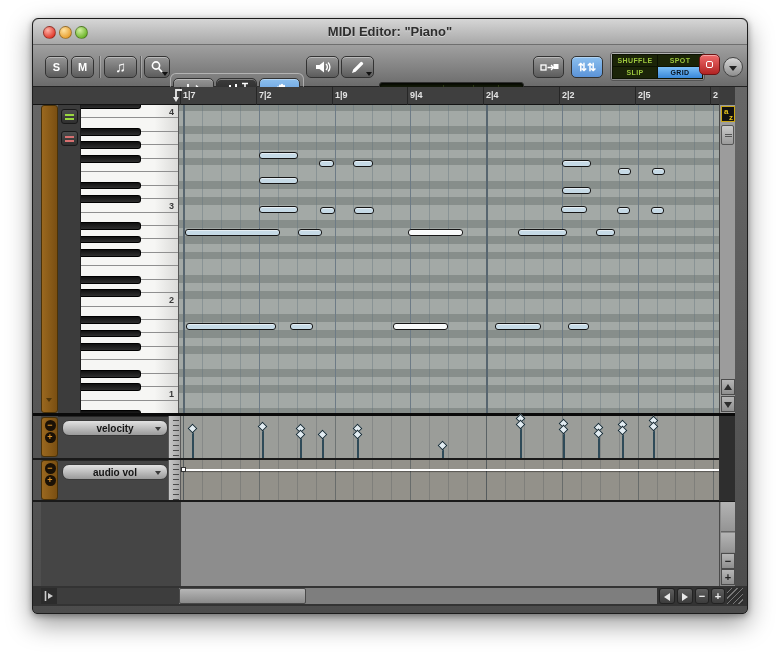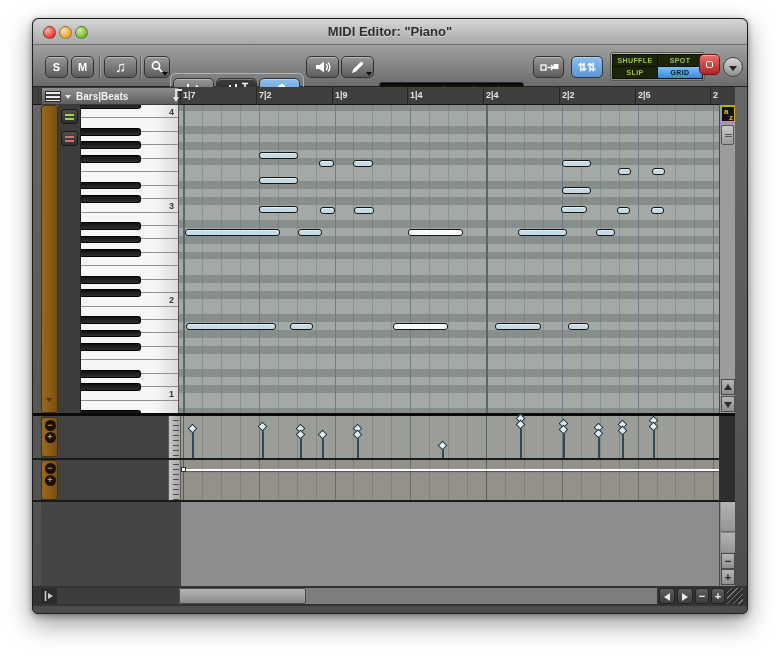--- a/index.html
+++ b/index.html
@@ -154,34 +154,29 @@
     </div>
     <div class="abs" style="left:666px;top:9px;width:21px;height:21px;border-radius:5px;background:linear-gradient(#ef6a6a,#b22424);border:1px solid #6d1414;box-shadow:inset 0 1px 0 rgba(255,255,255,.4);">
       <div class="abs" style="left:6px;top:6px;width:7px;height:7px;border:1.6px solid #fff;border-radius:2px;"></div>
     </div>
     <div class="abs" style="left:690px;top:12px;width:20px;height:20px;border-radius:50%;background:linear-gradient(#d6d6d6,#8e8e8e);border:1px solid #444;">
       <div class="abs caret" style="left:5px;top:8px;border-left-width:4.5px;border-right-width:4.5px;border-top-width:5px;"></div>
     </div>
   </div>
 
   <div class="abs ruler">
-    <div class="abs" style="left:8px;top:0;width:138px;height:18px;background:linear-gradient(#8e8e8e,#5f5f5f);border:1px solid #3a3a3a;">
-      <div class="abs" style="left:3px;top:3px;width:16px;height:11px;background:repeating-linear-gradient(#e8e8e8 0 2px,#3a3a3a 2px 4px);border:1px solid #2a2a2a;"></div>
-      <div class="abs caret" style="left:23px;top:7px;border-top-color:#e8e8e8;"></div>
-      <div class="abs" style="left:34px;top:3px;font-size:10px;font-weight:bold;color:#f2f2f2;">Bars|Beats</div>
-    </div>
     <div class="abs" id="ruler-ticks" style="left:146px;top:0;width:540px;height:18px;overflow:hidden;">
           <div class="tick-line abs" style="left: 0.5px; top: 0px; width: 1px; height: 18px; background: rgb(38, 38, 38);"></div>
           <div class="tick-label abs" style="left: 4px; top: 3px;">1|7</div>
           <div class="tick-line abs" style="left: 76.5px; top: 0px; width: 1px; height: 18px; background: rgb(38, 38, 38);"></div>
           <div class="tick-label abs" style="left: 80px; top: 3px;">7|2</div>
           <div class="tick-line abs" style="left: 152.5px; top: 0px; width: 1px; height: 18px; background: rgb(38, 38, 38);"></div>
           <div class="tick-label abs" style="left: 156px; top: 3px;">1|9</div>
           <div class="tick-line abs" style="left: 227.5px; top: 0px; width: 1px; height: 18px; background: rgb(38, 38, 38);"></div>
-          <div class="tick-label abs" style="left: 231px; top: 3px;">1|4</div>
+          <div class="tick-label abs" style="left: 231px; top: 3px;">9|4</div>
           <div class="tick-line abs" style="left: 303.5px; top: 0px; width: 1px; height: 18px; background: rgb(38, 38, 38);"></div>
           <div class="tick-label abs" style="left: 307px; top: 3px;">2|4</div>
           <div class="tick-line abs" style="left: 379.5px; top: 0px; width: 1px; height: 18px; background: rgb(38, 38, 38);"></div>
           <div class="tick-label abs" style="left: 383px; top: 3px;">2|2</div>
           <div class="tick-line abs" style="left: 455.5px; top: 0px; width: 1px; height: 18px; background: rgb(38, 38, 38);"></div>
           <div class="tick-label abs" style="left: 459px; top: 3px;">2|5</div>
           <div class="tick-line abs" style="left: 530.5px; top: 0px; width: 1px; height: 18px; background: rgb(38, 38, 38);"></div>
           <div class="tick-label abs" style="left: 534px; top: 3px;">2</div>
         </div>
     <svg class="abs" style="left:139px;top:2px;" width="12" height="14" viewBox="0 0 12 14">
@@ -342,20 +337,25 @@
   </div>
 
   <div class="abs" style="left:0;top:394px;width:702px;height:3px;background:#0a0a0a;"></div>
 
   <div class="abs" style="left:8px;top:397px;width:140px;height:85px;background:#424242;"></div>
 
   <div class="abs orange" style="top:398px;width:17px;height:40px;">
     <div class="abs mring" style="left:2.5px;top:2px;">−</div>
     <div class="abs mring" style="left:2.5px;top:14px;">+</div>
   </div>
+  <div class="abs lanehdr" style="top:397px;height:42px;">
+    <div class="abs dropdown" style="left:4px;top:3px;"><span>velocity</span>
+      <div class="abs caret" style="left:92px;top:6px;border-top-color:#3a3a3a;"></div>
+    </div>
+  </div>
   <div class="abs miniruler" style="top:397px;height:42px;">
         <div class="abs mticks"></div>
       </div>
   <div class="abs" id="vel-lane" style="left:148px;top:397px;width:538px;height:42px;background:#9b9d99;">
         <div class="vline abs" style="left: 2px; top: 0px; width: 1px; height: 42px; background: rgba(25, 40, 50, 0.5);"></div>
         <div class="vline abs" style="left: 20.94px; top: 0px; width: 1px; height: 42px; background: rgba(25, 40, 50, 0.16);"></div>
         <div class="vline abs" style="left: 39.88px; top: 0px; width: 1px; height: 42px; background: rgba(25, 40, 50, 0.16);"></div>
         <div class="vline abs" style="left: 58.82px; top: 0px; width: 1px; height: 42px; background: rgba(25, 40, 50, 0.16);"></div>
         <div class="vline abs" style="left: 77.76px; top: 0px; width: 1px; height: 42px; background: rgba(25, 40, 50, 0.35);"></div>
         <div class="vline abs" style="left: 96.7px; top: 0px; width: 1px; height: 42px; background: rgba(25, 40, 50, 0.16);"></div>
@@ -412,20 +412,25 @@
         <div class="diamond abs" style="left: 469px; top: 1px;"></div>
         <div class="diamond abs" style="left: 469px; top: 7px;"></div>
       </div>
 
   <div class="abs" style="left:0;top:439px;width:702px;height:2px;background:#1a1a1a;"></div>
 
   <div class="abs orange" style="top:441px;width:17px;height:40px;">
     <div class="abs mring" style="left:2.5px;top:2px;">−</div>
     <div class="abs mring" style="left:2.5px;top:14px;">+</div>
   </div>
+  <div class="abs lanehdr" style="top:441px;height:41px;">
+    <div class="abs dropdown" style="left:4px;top:3px;"><span>audio vol</span>
+      <div class="abs caret" style="left:92px;top:6px;border-top-color:#3a3a3a;"></div>
+    </div>
+  </div>
   <div class="abs miniruler" style="top:441px;height:41px;">
         <div class="abs mticks"></div>
       </div>
   <div class="abs" id="audio-lane" style="left:148px;top:441px;width:538px;height:40px;background:#93918a;">
         <div class="vline abs" style="left: 2px; top: 0px; width: 1px; height: 40px; background: rgba(25, 40, 50, 0.5);"></div>
         <div class="vline abs" style="left: 20.94px; top: 0px; width: 1px; height: 40px; background: rgba(25, 40, 50, 0.16);"></div>
         <div class="vline abs" style="left: 39.88px; top: 0px; width: 1px; height: 40px; background: rgba(25, 40, 50, 0.16);"></div>
         <div class="vline abs" style="left: 58.82px; top: 0px; width: 1px; height: 40px; background: rgba(25, 40, 50, 0.16);"></div>
         <div class="vline abs" style="left: 77.76px; top: 0px; width: 1px; height: 40px; background: rgba(25, 40, 50, 0.35);"></div>
         <div class="vline abs" style="left: 96.7px; top: 0px; width: 1px; height: 40px; background: rgba(25, 40, 50, 0.16);"></div>

